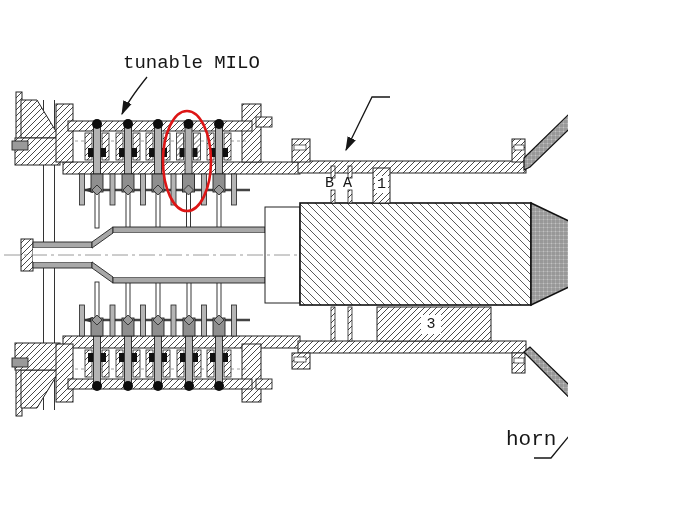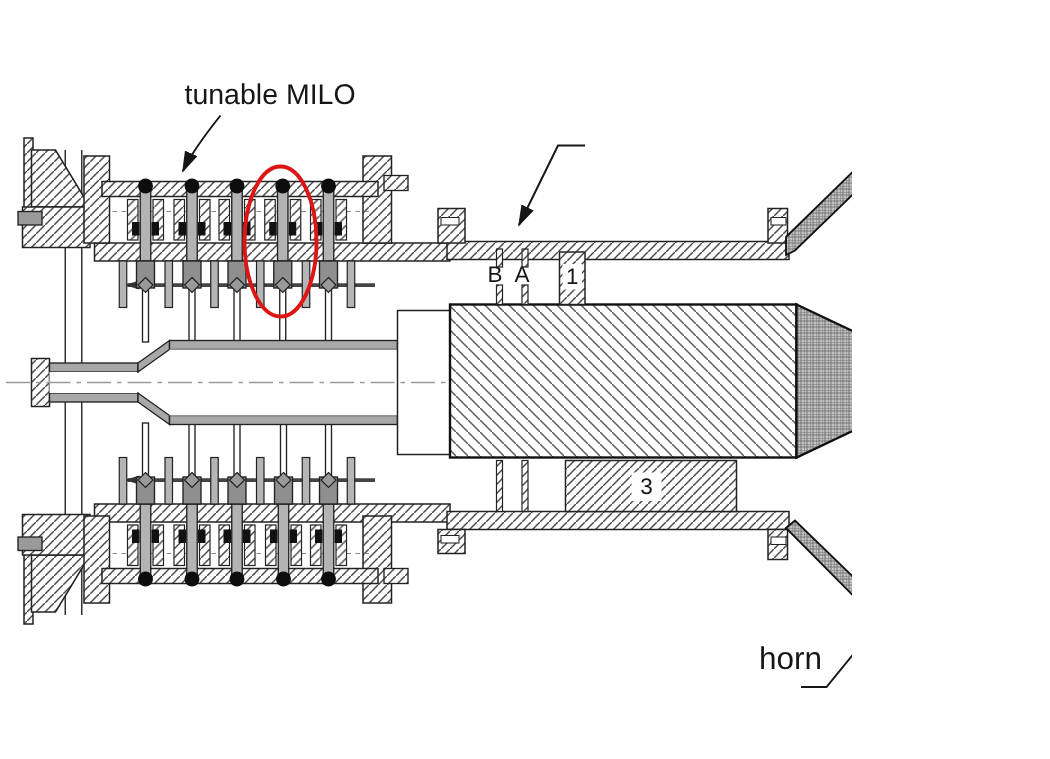--- a/index.html
+++ b/index.html
@@ -1,17 +1,17 @@
 <!DOCTYPE html>
 <html><head>
 <meta charset="utf-8">
 <style>
   html,body{margin:0;padding:0;background:#fff;}
   #stage{position:relative;width:568px;height:506px;background:#ffffff;overflow:hidden;
-         font-family:Liberation Sans, sans-serif;}
+         font-family:Liberation Mono, monospace;}
   #drawing{position:absolute;left:0;top:0;}
   .lbl{position:absolute;color:#161616;white-space:nowrap;line-height:1.15;}
   .lbl-main{font-size:19px;}
   .lbl-horn{font-size:21px;}
   .lbl-marker{font-size:15px;}
   .marker-box{position:absolute;display:flex;align-items:center;justify-content:center;
               background:#fff;color:#161616;}
 </style>
 </head>
 <body>

